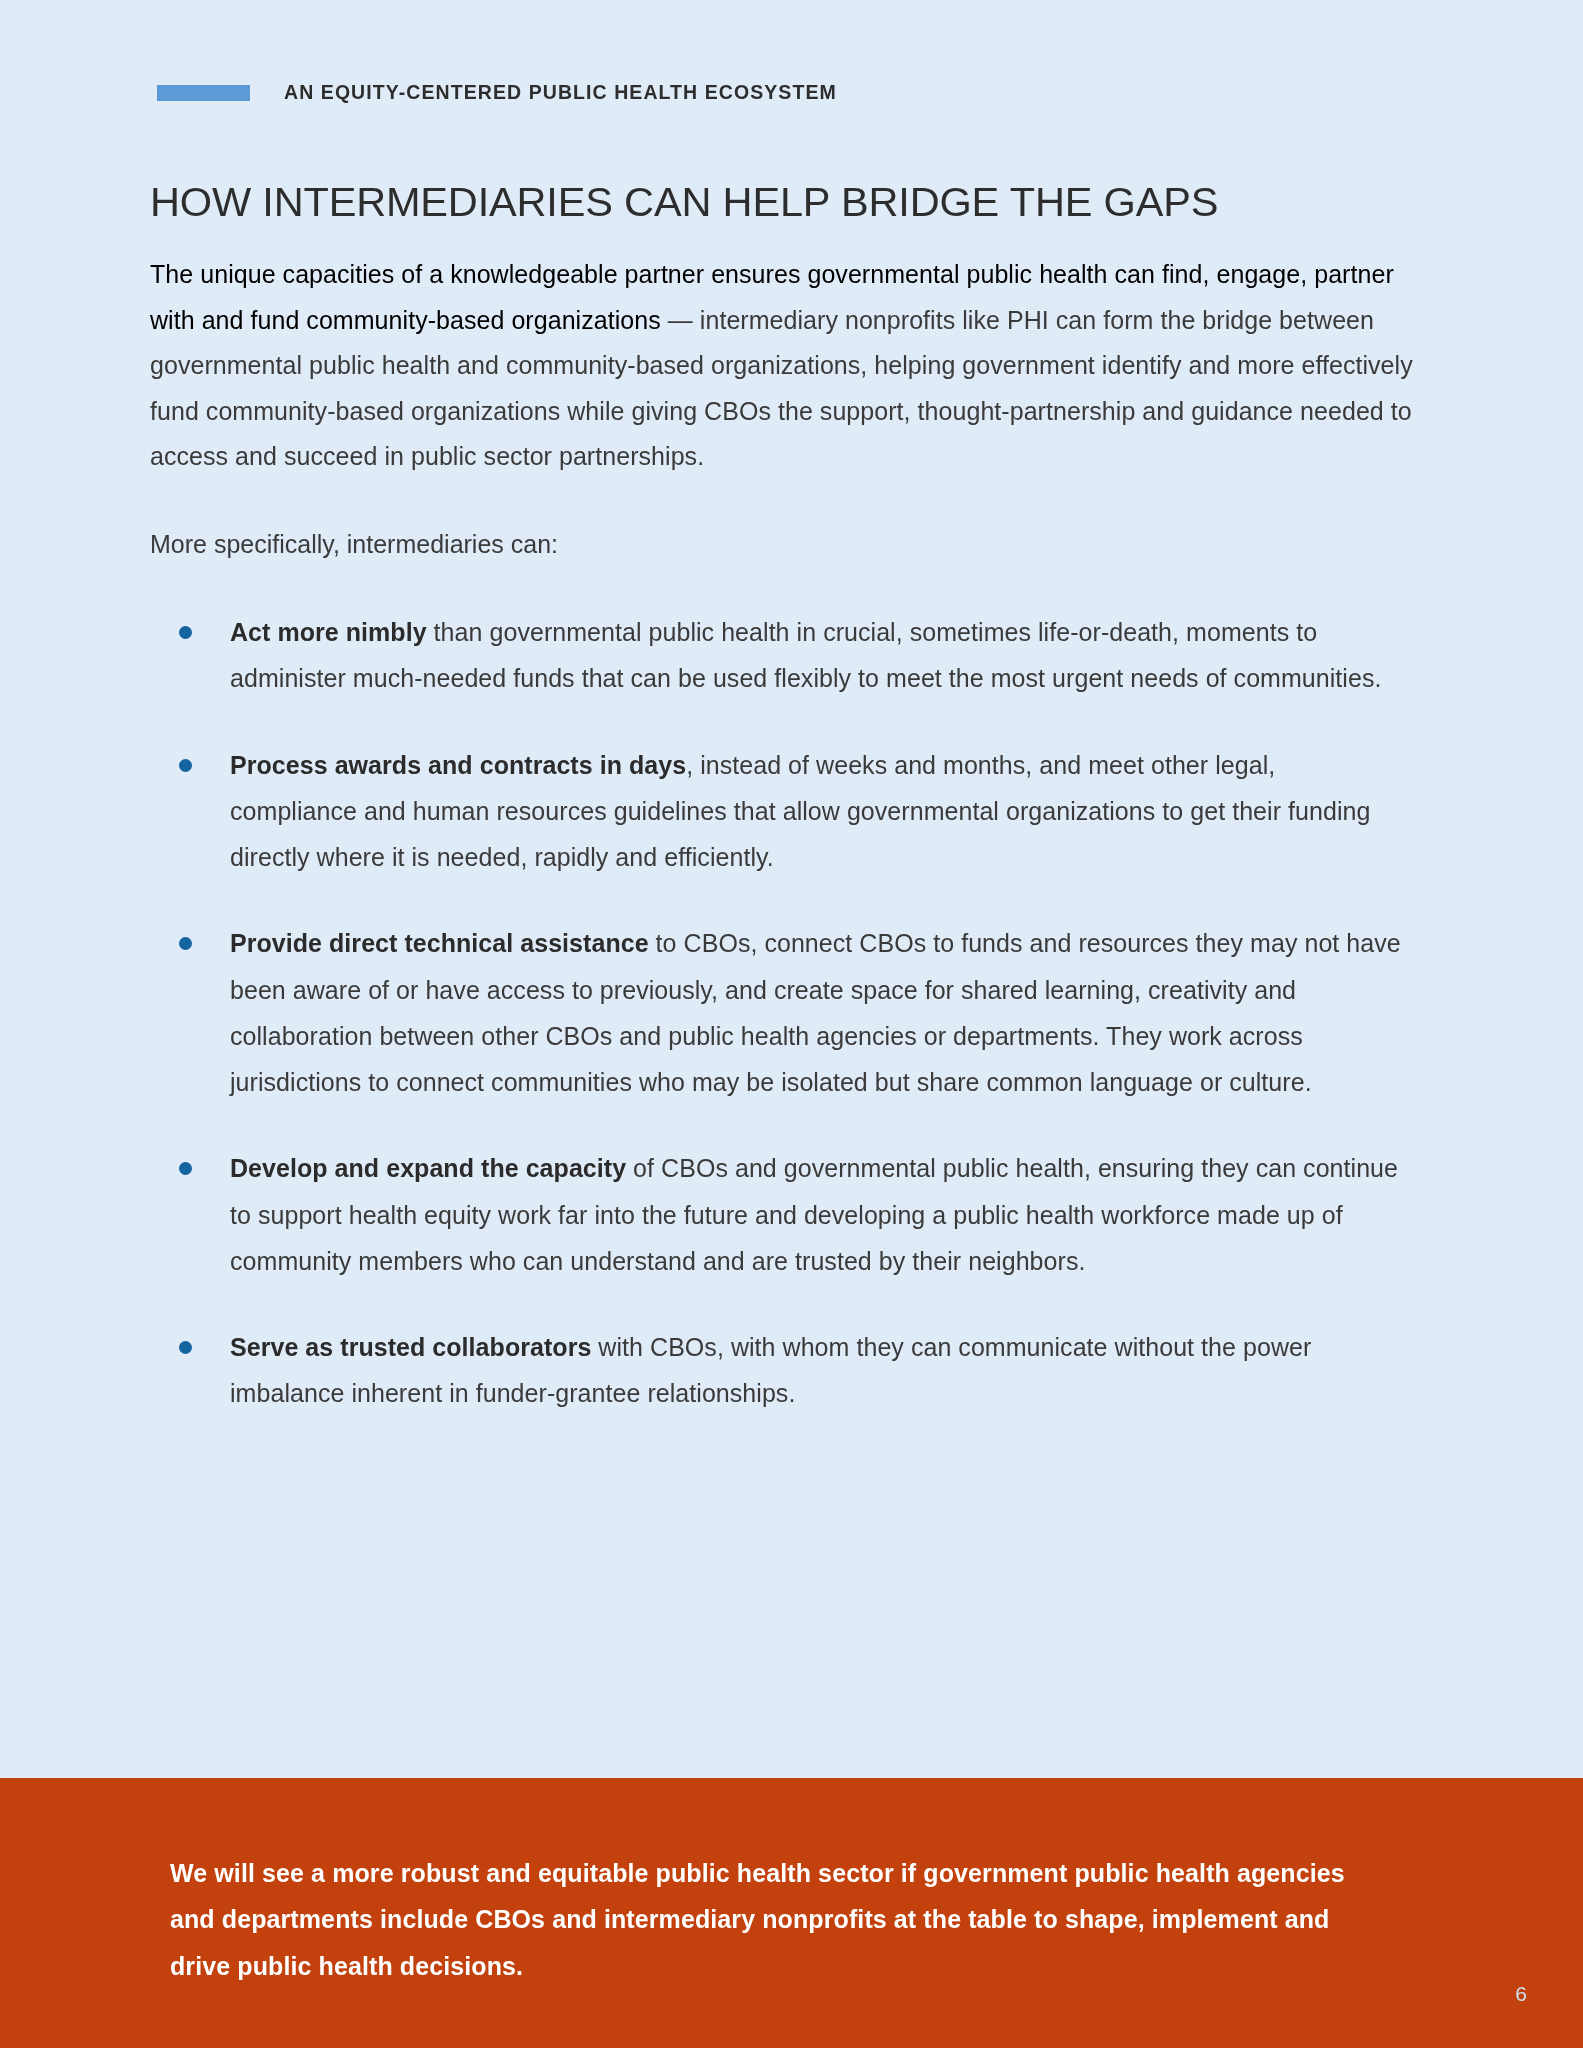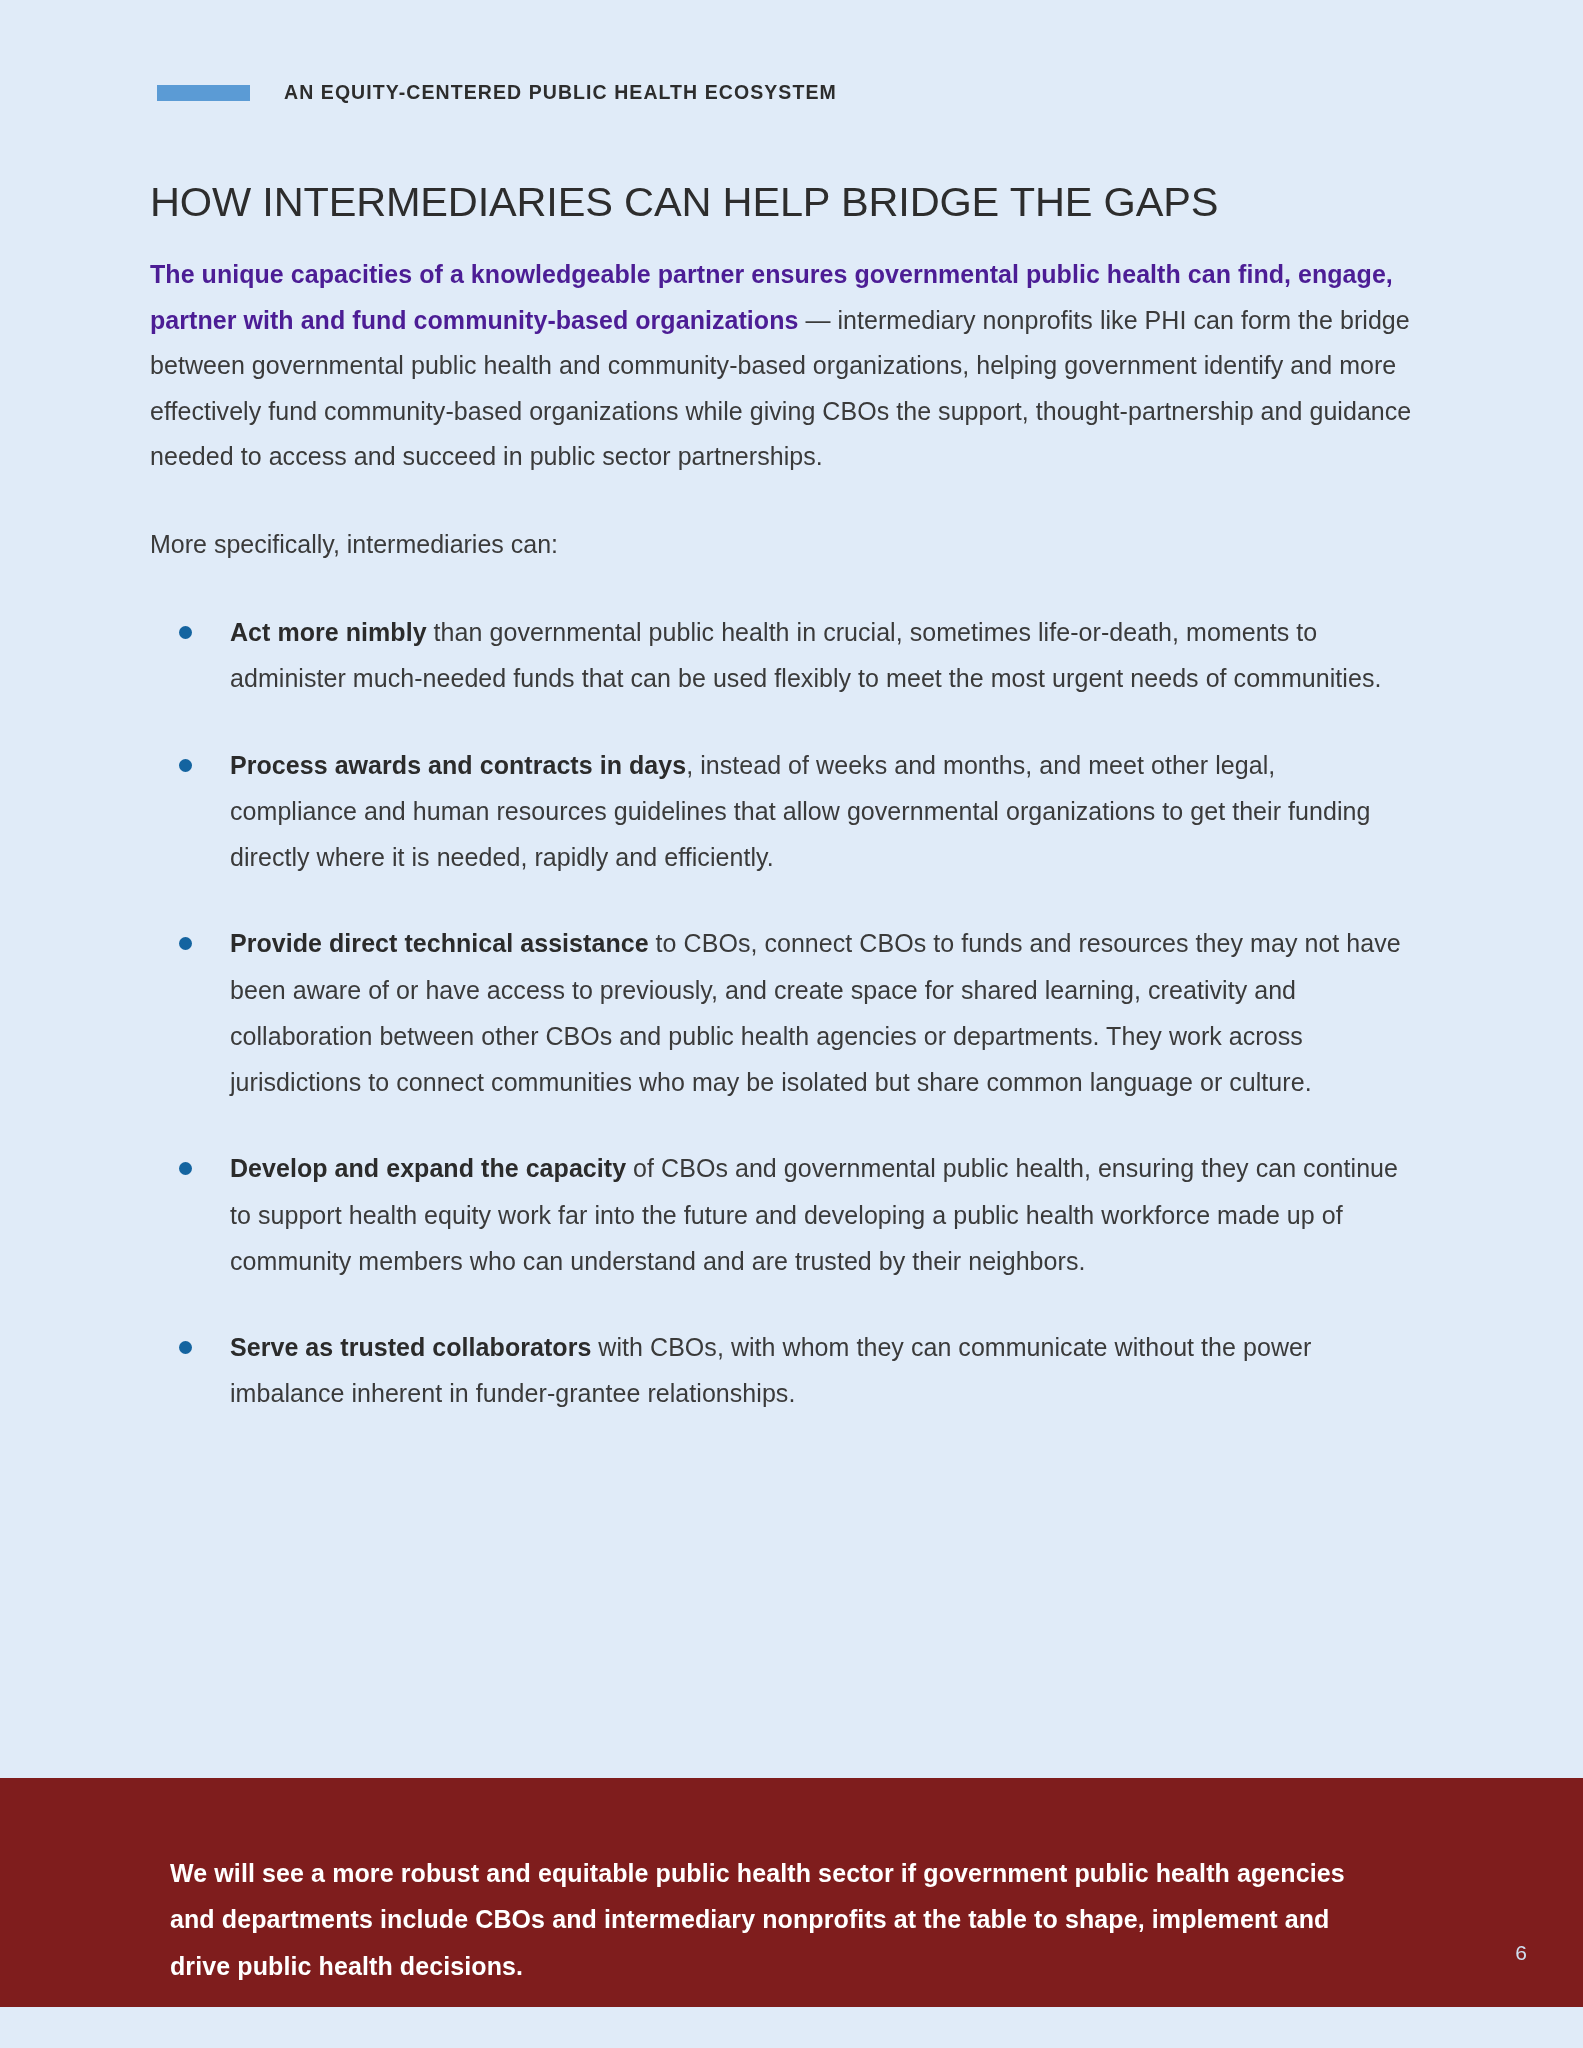--- a/index.html
+++ b/index.html
@@ -72,22 +72,22 @@
   }
 
   .intro {
     font-size: 25px;
     line-height: 1.82;
     color: #3a3a3a;
     margin: 0 0 46px 0;
     letter-spacing: 0.002em;
   }
   .intro .lead {
-    font-weight: 700;
-    color: #4c1d95;
+    font-weight: 400;
+    color: #000000;
   }
 
   .more-line {
     font-size: 25px;
     line-height: 1.5;
     color: #3a3a3a;
     margin: 0 0 46px 0;
   }
 
   
@@ -121,22 +121,22 @@
     font-weight: 700;
     color: #2b2b2b;
   }
 
   
   .footer-band {
     position: absolute;
     left: 0;
     right: 0;
     top: 1778px;
-    height: 229px;
-    background: #7f1d1d;
+    height: 270px;
+    background: #c2410c;
   }
   .footer-text {
     position: absolute;
     left: 170px;
     top: 72px;
     width: 1200px;
     font-size: 25px;
     font-weight: 700;
     line-height: 1.85;
     color: #ffffff;

